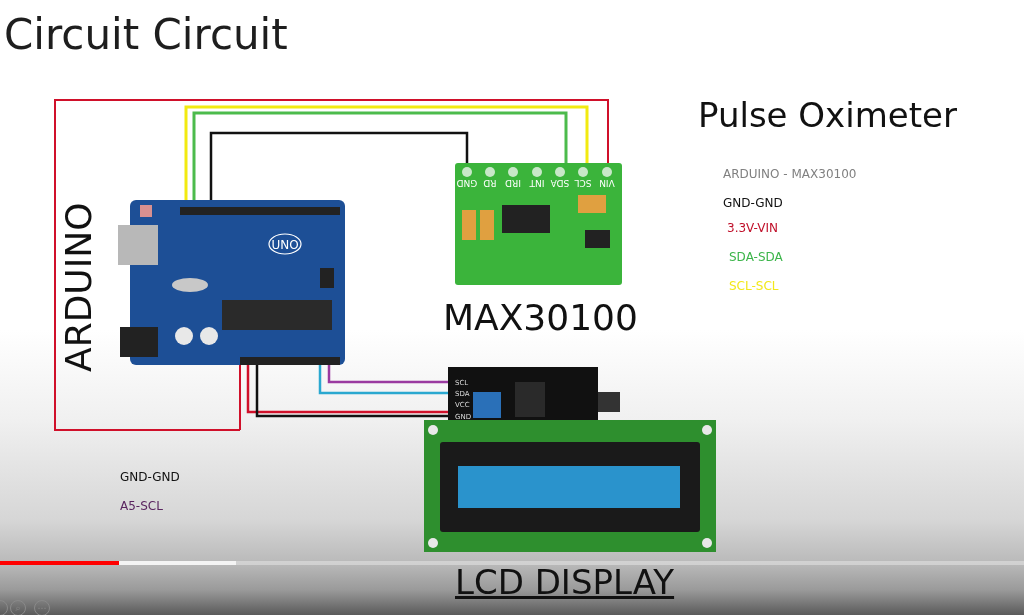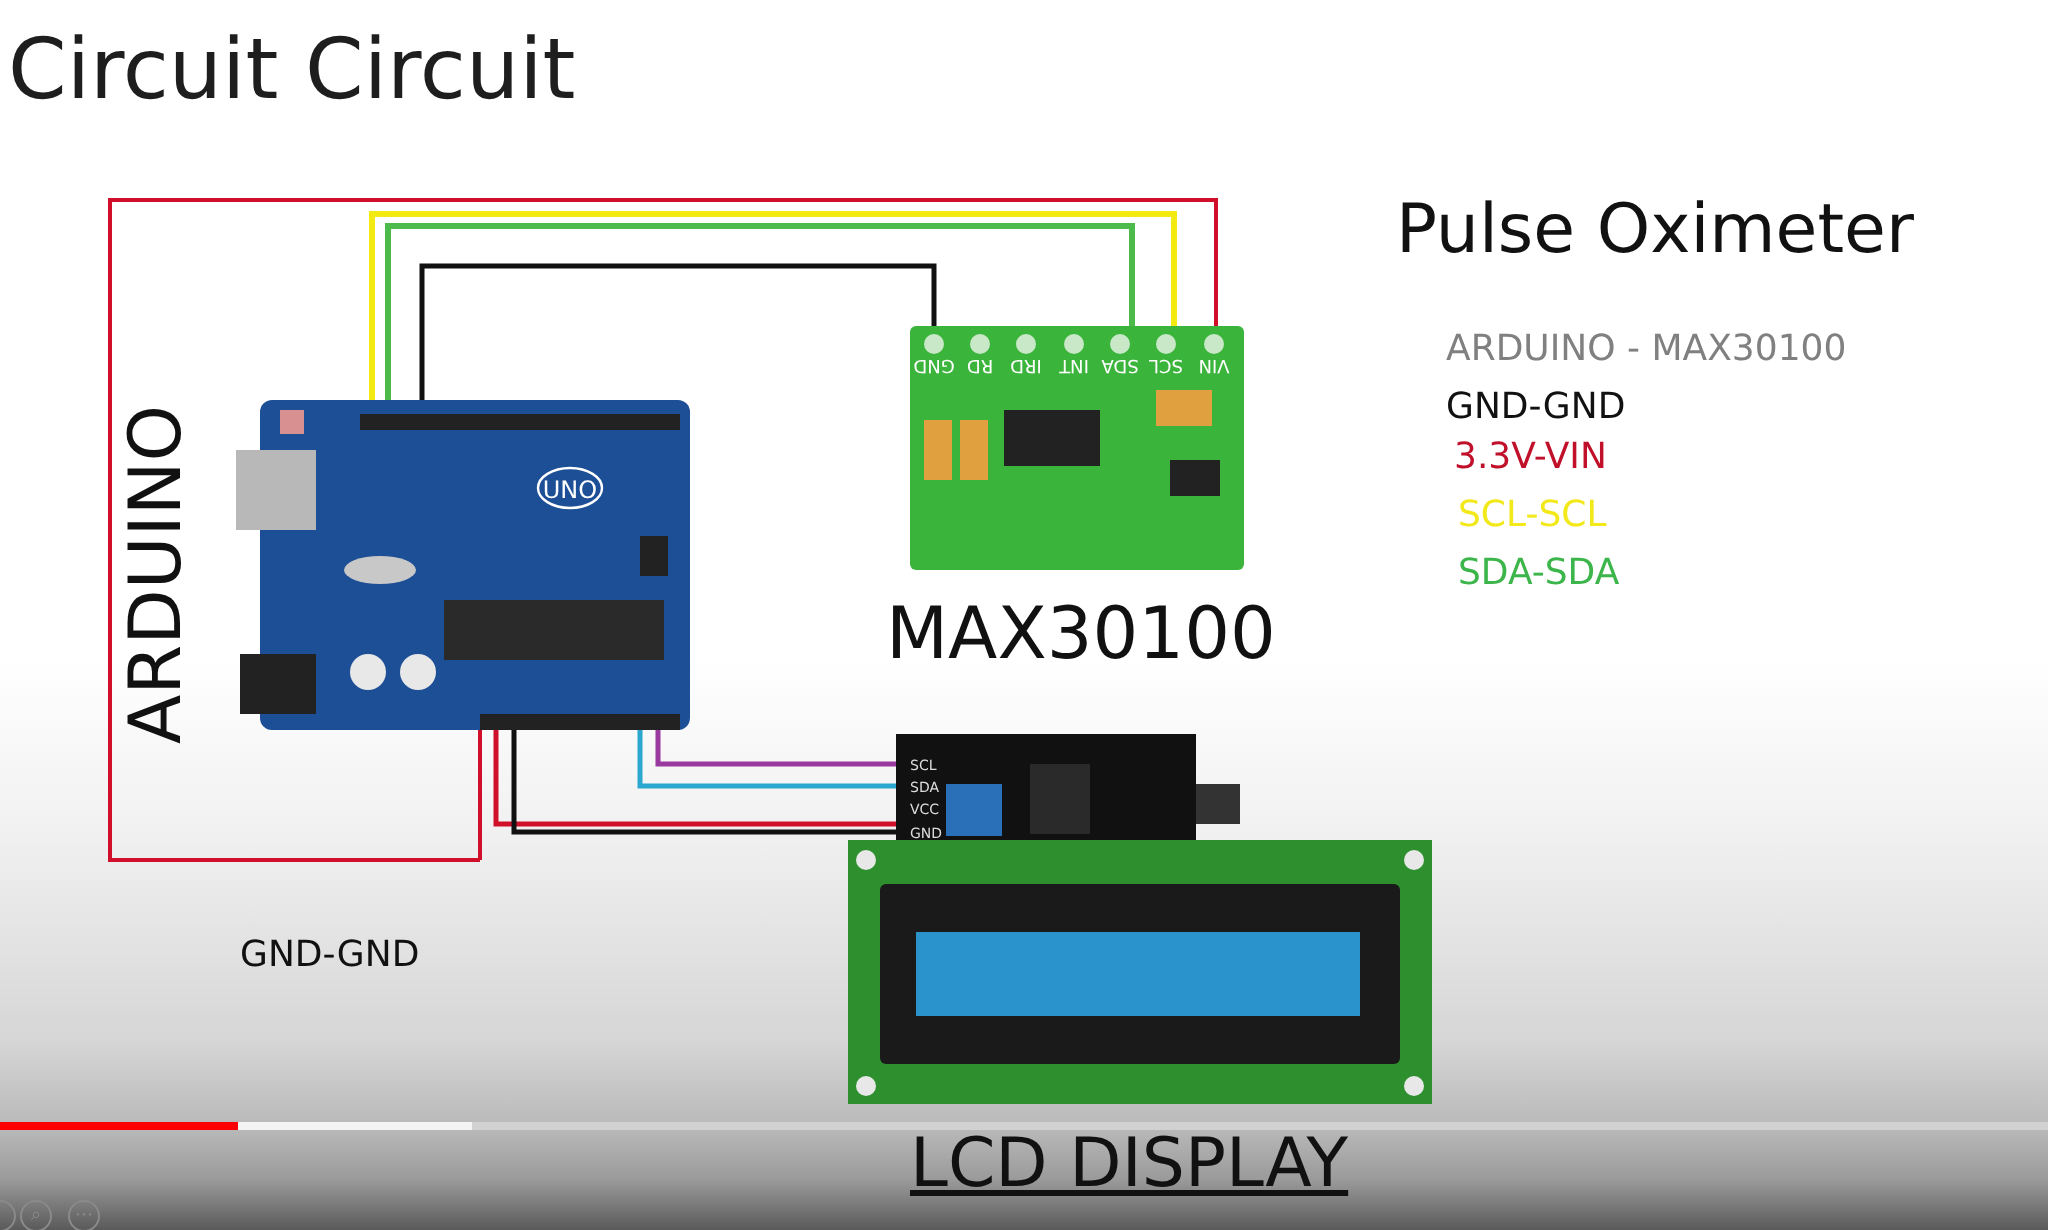--- a/index.html
+++ b/index.html
@@ -1,21 +1,21 @@
 <!DOCTYPE html>
 <html><head>
 <meta charset="utf-8">
 <style>
   html, body { margin:0; padding:0; }
   body { width:1024px; height:615px; overflow:hidden; position:relative; font-family:"DejaVu Sans", sans-serif;
     background: linear-gradient(to bottom, #ffffff 0px, #ffffff 330px, #f0f0f0 420px, #d6d6d6 520px, #b8b8b8 565px, #9a9a9a 590px, #5a5a5a 615px); }
   .abs { position:absolute; }
   .title { left:4px; top:10px; font-size:42px; color:#1e1e1e; letter-spacing:0px; }
   .pulse-title { left:698px; top:95px; font-size:34px; color:#111;text-align:right; }
-  .legend { font-size:18px; line-height:29px; }
+  .legend { font-size:12px; line-height:29px; }
   .legend1 { left:723px; top:160px; }
   .legend2 { left:120px; top:463px; }
   .vert { left:58px; top:372px; transform-origin:0 0; transform:rotate(-90deg); font-size:36px; color:#111; }
   .label-max { left:443px; top:297px; font-size:36px; color:#111; }
   .label-lcd { left:455px; top:562px; font-size:34px; color:#111;text-decoration:underline; }
   svg.wires { position:absolute; left:0; top:0; }
   .progress-track { left:0; top:561px; width:1024px; height:4px; background:rgba(255,255,255,0.35); }
   .progress-buffer { left:0; top:561px; width:236px; height:4px; background:rgba(255,255,255,0.75); }
   .progress-played { left:0; top:561px; width:119px; height:4px; background:#ff0000; }
   .ctrl { top:600px; width:14px; height:14px; border:1px solid #8a8a8a; border-radius:50%; color:#8a8a8a; font-size:9px; line-height:14px; text-align:center; }
@@ -105,26 +105,27 @@
   </svg>
 
 <div class="abs vert">ARDUINO</div>
 <div class="abs label-max">MAX30100</div>
 <div class="abs label-lcd">LCD DISPLAY</div>
 
 <div class="abs legend legend1">
   <div style="color:#808080">ARDUINO - MAX30100</div>
   <div style="color:#111">GND-GND</div>
   <div style="color:#c0102a;padding-left:4px;margin-top:-4px">3.3V-VIN</div>
+  <div style="color:#3cb54a;padding-left:6px">SDA-SDA</div>
   <div style="color:#f2e81a;padding-left:6px">SCL-SCL</div>
-  <div style="color:#3cb54a;padding-left:6px">SDA-SDA</div>
 </div>
 
 <div class="abs legend legend2">
   <div style="color:#111">GND-GND</div>
+  <div style="color:#5a2560">A5-SCL</div>
 </div>
 
 <div class="abs progress-track"></div>
 <div class="abs progress-buffer" style="width: 235.52px;"></div>
 <div class="abs progress-played" style="width: 118.784px;"></div>
 <div class="abs ctrl" style="left:-8px"></div>
 <div class="abs ctrl" style="left:10px">⌕</div>
 <div class="abs ctrl" style="left:34px">⋯</div>
 
 </body></html>

